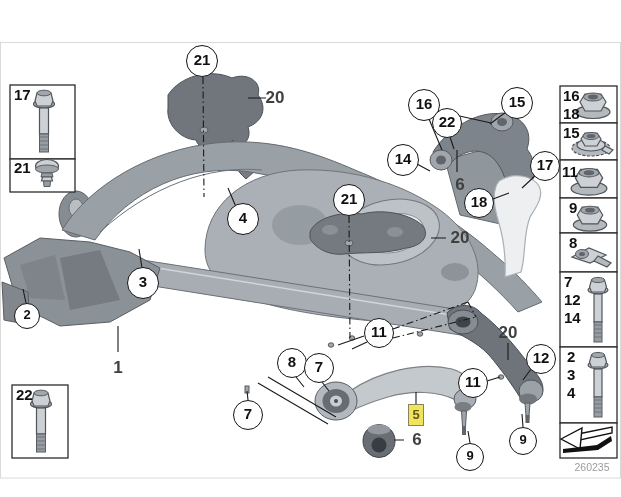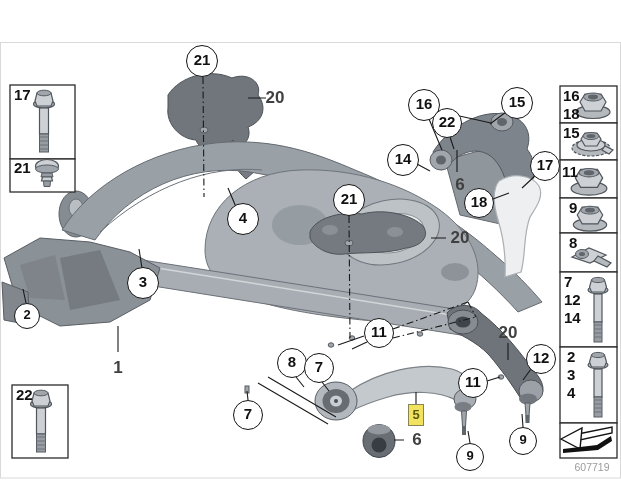--- a/index.html
+++ b/index.html
@@ -261,14 +261,14 @@
       <div class="box-label" style="left: 564px; top: 274px;">7</div>
       <div class="box-label" style="left: 564px; top: 292px;">12</div>
       <div class="box-label" style="left: 564px; top: 310px;">14</div>
       <div class="box-label" style="left: 567px; top: 349px;">2</div>
       <div class="box-label" style="left: 567px; top: 367px;">3</div>
       <div class="box-label" style="left: 567px; top: 385px;">4</div>
     </div>
 
   <div class="tag5" id="tag5" style="left: 408px; top: 404px; width: 16px; height: 22px; background: rgb(241, 227, 95); color: rgb(94, 90, 16);">5</div>
 
-  <div class="footer-num">607719</div>
+  <div class="footer-num">260235</div>
 </div>
 
 </body></html>

